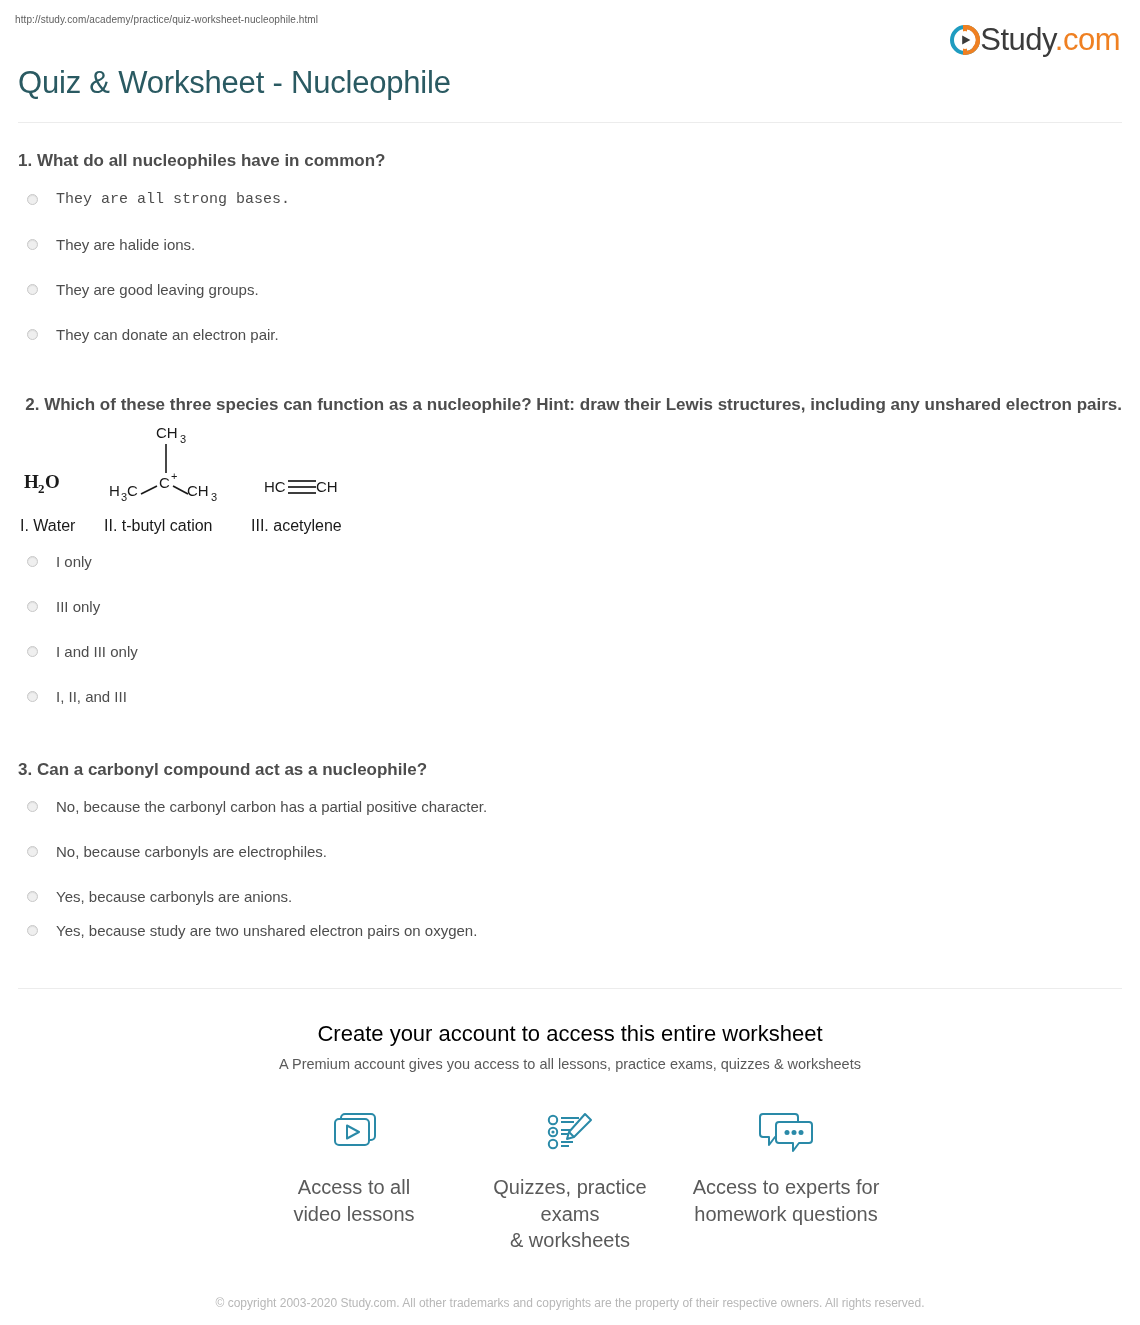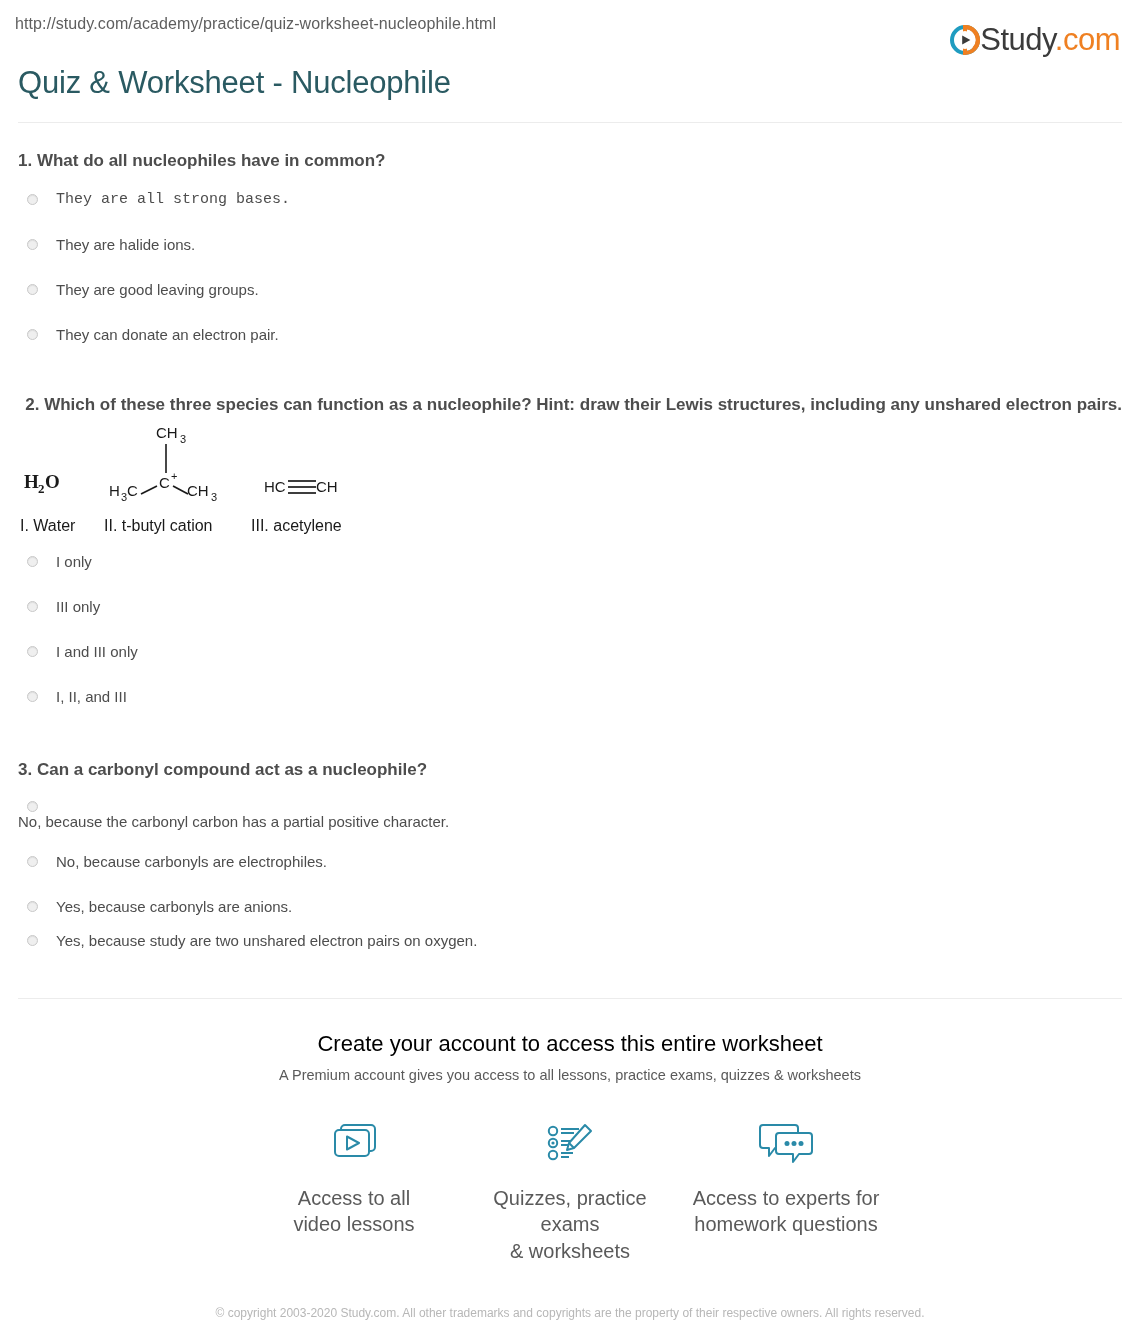--- a/index.html
+++ b/index.html
@@ -14,21 +14,21 @@
     position: relative;
   }
 
   
   .header {
     position: relative;
     height: 56px;
     padding: 14px 15px 0 15px;
   }
   .url {
-    font-size: 16px;
+    font-size: 10px;
     color: #5e5e5e;
     letter-spacing: 0.1px;
     line-height: 1.2;
   }
   .logo {
     position: absolute;
     right: 20px;
     top: 24px;
     display: flex;
     align-items: center;
@@ -246,21 +246,21 @@
     <li class="option">
       <span class="radio"></span>
       <span class="option-label">I, II, and III</span>
     </li>
   </ul>
 </div>
 
 <div class="question-block" style="margin-top:47px;">
   <p class="q-text">3. Can a carbonyl compound act as a nucleophile?</p>
   <ul class="options" style="margin-top:14px;">
-    <li class="option" style="margin-bottom:21px;flex-direction:column;">
+    <li class="option" style="margin-bottom:21px;">
       <span class="radio"></span>
       <span class="option-label">No, because the carbonyl carbon has a partial positive character.</span>
     </li>
     <li class="option" style="margin-bottom:21px;">
       <span class="radio"></span>
       <span class="option-label">No, because carbonyls are electrophiles.</span>
     </li>
     <li class="option" style="margin-bottom:10px;">
       <span class="radio"></span>
       <span class="option-label">Yes, because carbonyls are anions.</span>

